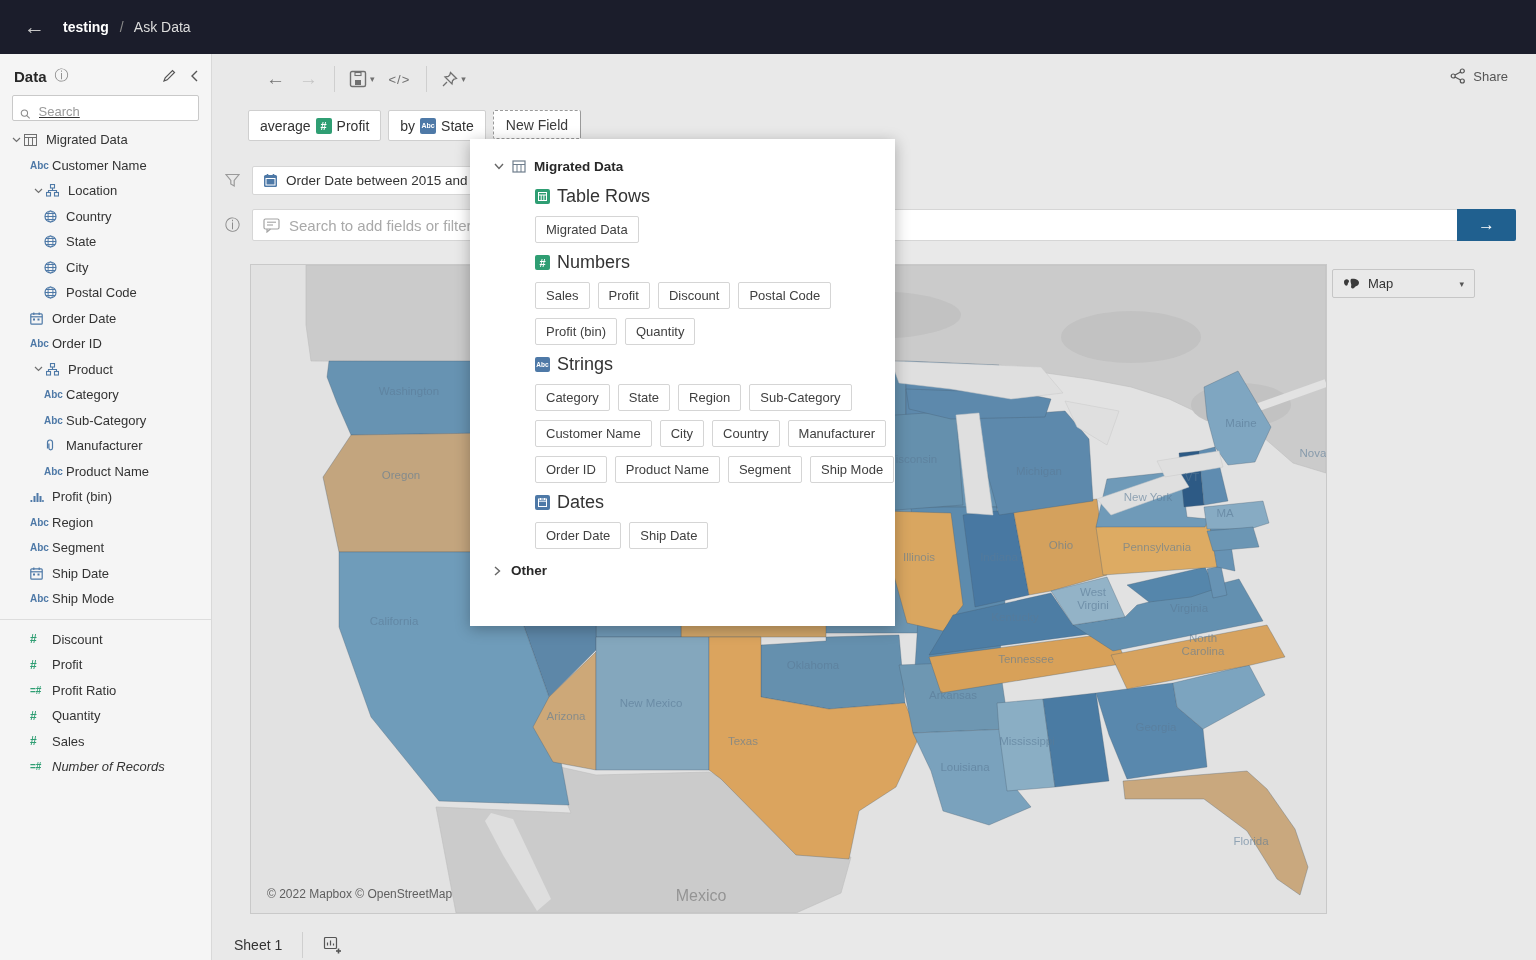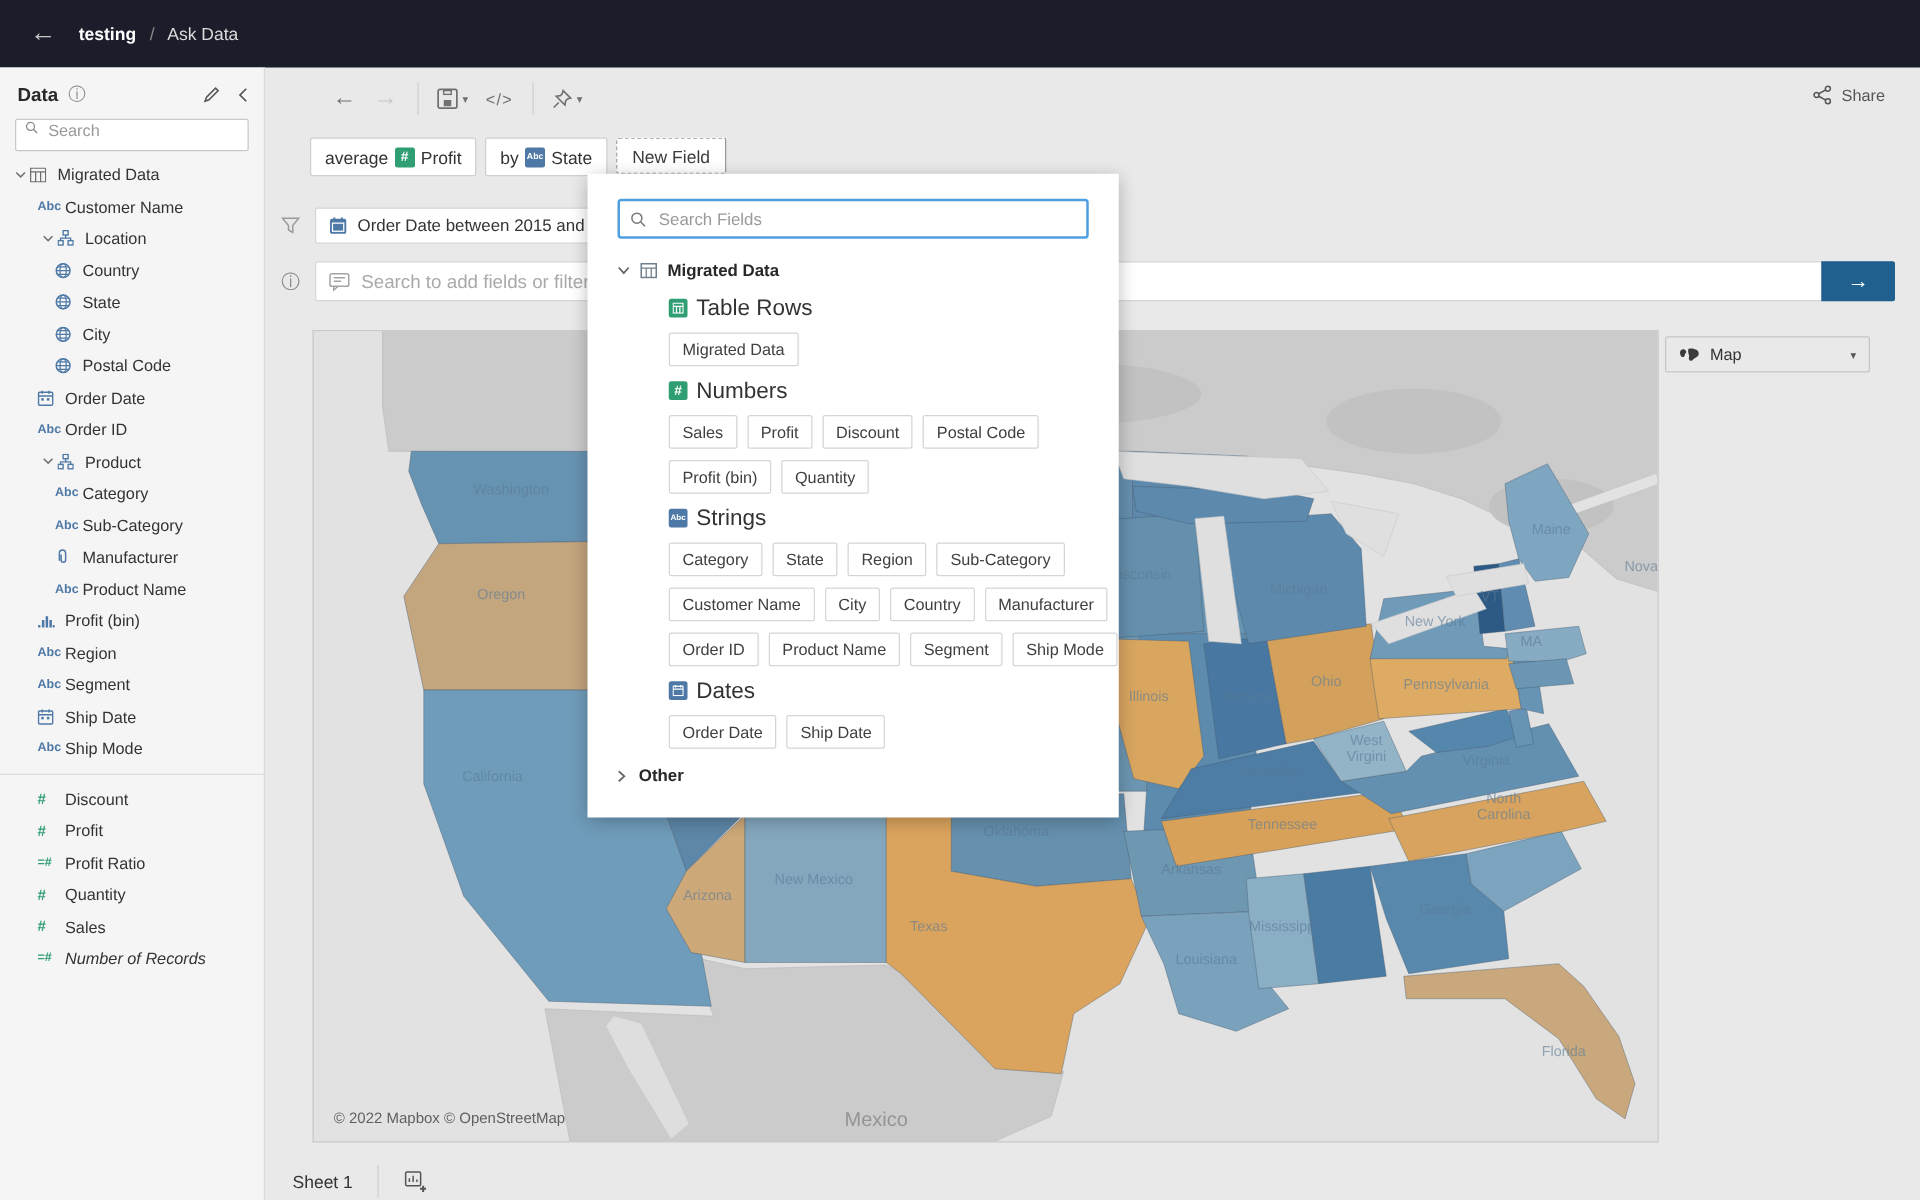--- a/index.html
+++ b/index.html
@@ -19,21 +19,21 @@
 
   
   .sidebar{position:absolute;left:0;top:54px;width:212px;height:906px;background:#f5f5f5;
            border-right:1px solid #d9d9d9;box-sizing:border-box;}
   .side-head{display:flex;align-items:center;padding:13px 12px 0 14px;}
   .side-head .ttl{font-size:15px;font-weight:bold;color:#282828;}
   .side-head .info{margin-left:8px;color:#8a8a8a;font-size:14px;}
   .side-head .grow{flex:1;}
   .side-head svg{display:block;}
   .side-search{margin:10px 12px 6px 12px;height:24px;background:#fff;border:1px solid #c9c9c9;
-               border-radius:2px;display:flex;align-items:flex-start;padding:0 7px;}
+               border-radius:2px;display:flex;align-items:flex-end;padding:0 7px;text-decoration:underline;}
   .side-search input{border:none;outline:none;font-size:13px;color:#333;width:100%;
                      font-family:"Liberation Sans",sans-serif;background:transparent;margin-left:6px;}
   .side-search input::placeholder{color:#9a9a9a;}
   .tree{margin-top:4px;}
   .trow{display:flex;align-items:center;height:25.5px;font-size:13px;color:#333;
         padding-left:8px;cursor:pointer;white-space:nowrap;}
   .trow .chev{width:16px;color:#707070;display:flex;justify-content:center;}
   .trow.lvl1{padding-left:30px;}
   .trow.lvl2{padding-left:44px;}
   .trow .fic{width:22px;display:flex;align-items:center;justify-content:flex-start;}
@@ -82,21 +82,21 @@
   .askgo{width:59px;height:32px;background:#20608f;border-radius:0 2px 2px 0;display:flex;
          align-items:center;justify-content:center;color:#fff;font-size:17px;cursor:pointer;
          margin:-1px -1px 0 0;}
 
   
   .vizframe{position:absolute;left:38px;top:210px;width:1075px;height:648px;background:#e2e2e2;
             border:1px solid #c9c9c9;box-sizing:content-box;overflow:hidden;}
   .attrib{position:absolute;left:16px;bottom:12px;font-size:12px;color:#5f5f5f;z-index:5;}
 
   
-  .maptype{position:absolute;left:1120px;top:215px;width:164px;height:29px;border:1px solid #c6c6c6;
+  .maptype{position:absolute;left:1120px;top:215px;width:143px;height:29px;border:1px solid #c6c6c6;
            border-radius:2px;display:flex;align-items:center;padding:0 10px;box-sizing:border-box;
            font-size:13px;color:#333;cursor:pointer;background:transparent;}
   .maptype .lbl{margin-left:8px;flex:1;}
   .maptype .dn{font-size:9px;color:#555;}
   .legend{position:absolute;left:1128px;top:264px;width:158px;}
   .legend .ttl{font-size:13px;font-weight:bold;color:#333;}
   .grad{position:relative;margin-top:9px;width:155px;height:13px;
         background:linear-gradient(90deg,#d98e31 0%,#e4b878 8%,#e2cfae 15%,#d6d6cc 21%,
                    #bccdd9 30%,#9fbdcf 43%,#82aac5 57%,#6797b8 71%,#527fa4 85%,#497aa2 100%);}
   .grad .tick{position:absolute;left:28%;bottom:-2px;width:2px;height:6px;background:#333;}
@@ -612,27 +612,20 @@
             <line x1="7.5" y1="9.5" x2="7.5" y2="4.5" stroke="#555" stroke-width="1.2"></line>
             <line x1="10.5" y1="9.5" x2="10.5" y2="7.5" stroke="#555" stroke-width="1.2"></line>
             <line x1="13" y1="15" x2="18" y2="15" stroke="#555" stroke-width="1.6"></line>
             <line x1="15.5" y1="12.5" x2="15.5" y2="17.5" stroke="#555" stroke-width="1.6"></line>
           </svg>
       </span>
     </div>
   </div>
 
   <div class="dialog">
-    <div class="dsearch">
-      <svg width="13" height="13" viewBox="0 0 13 13">
-          <circle cx="5.5" cy="5.5" r="4" fill="none" stroke="#777" stroke-width="1.2"></circle>
-          <line x1="8.6" y1="8.6" x2="12" y2="12" stroke="#777" stroke-width="1.2"></line>
-        </svg>
-      <input placeholder="Search Fields" style="">
-    </div>
     <div class="dtreehead">
       <span class="chev">
         <svg width="10" height="7" viewBox="0 0 10 7">
             <polyline points="1,1 5,5.5 9,1" fill="none" stroke="#666" stroke-width="1.4"></polyline>
           </svg>
       </span>
       <span class="tic">
         <svg width="14" height="13" viewBox="0 0 14 13">
             <rect x="1" y="1" width="12" height="11" fill="none" stroke="#6f7e8c" stroke-width="1.2"></rect>
             <line x1="1" y1="4.5" x2="13" y2="4.5" stroke="#6f7e8c" stroke-width="1"></line>

